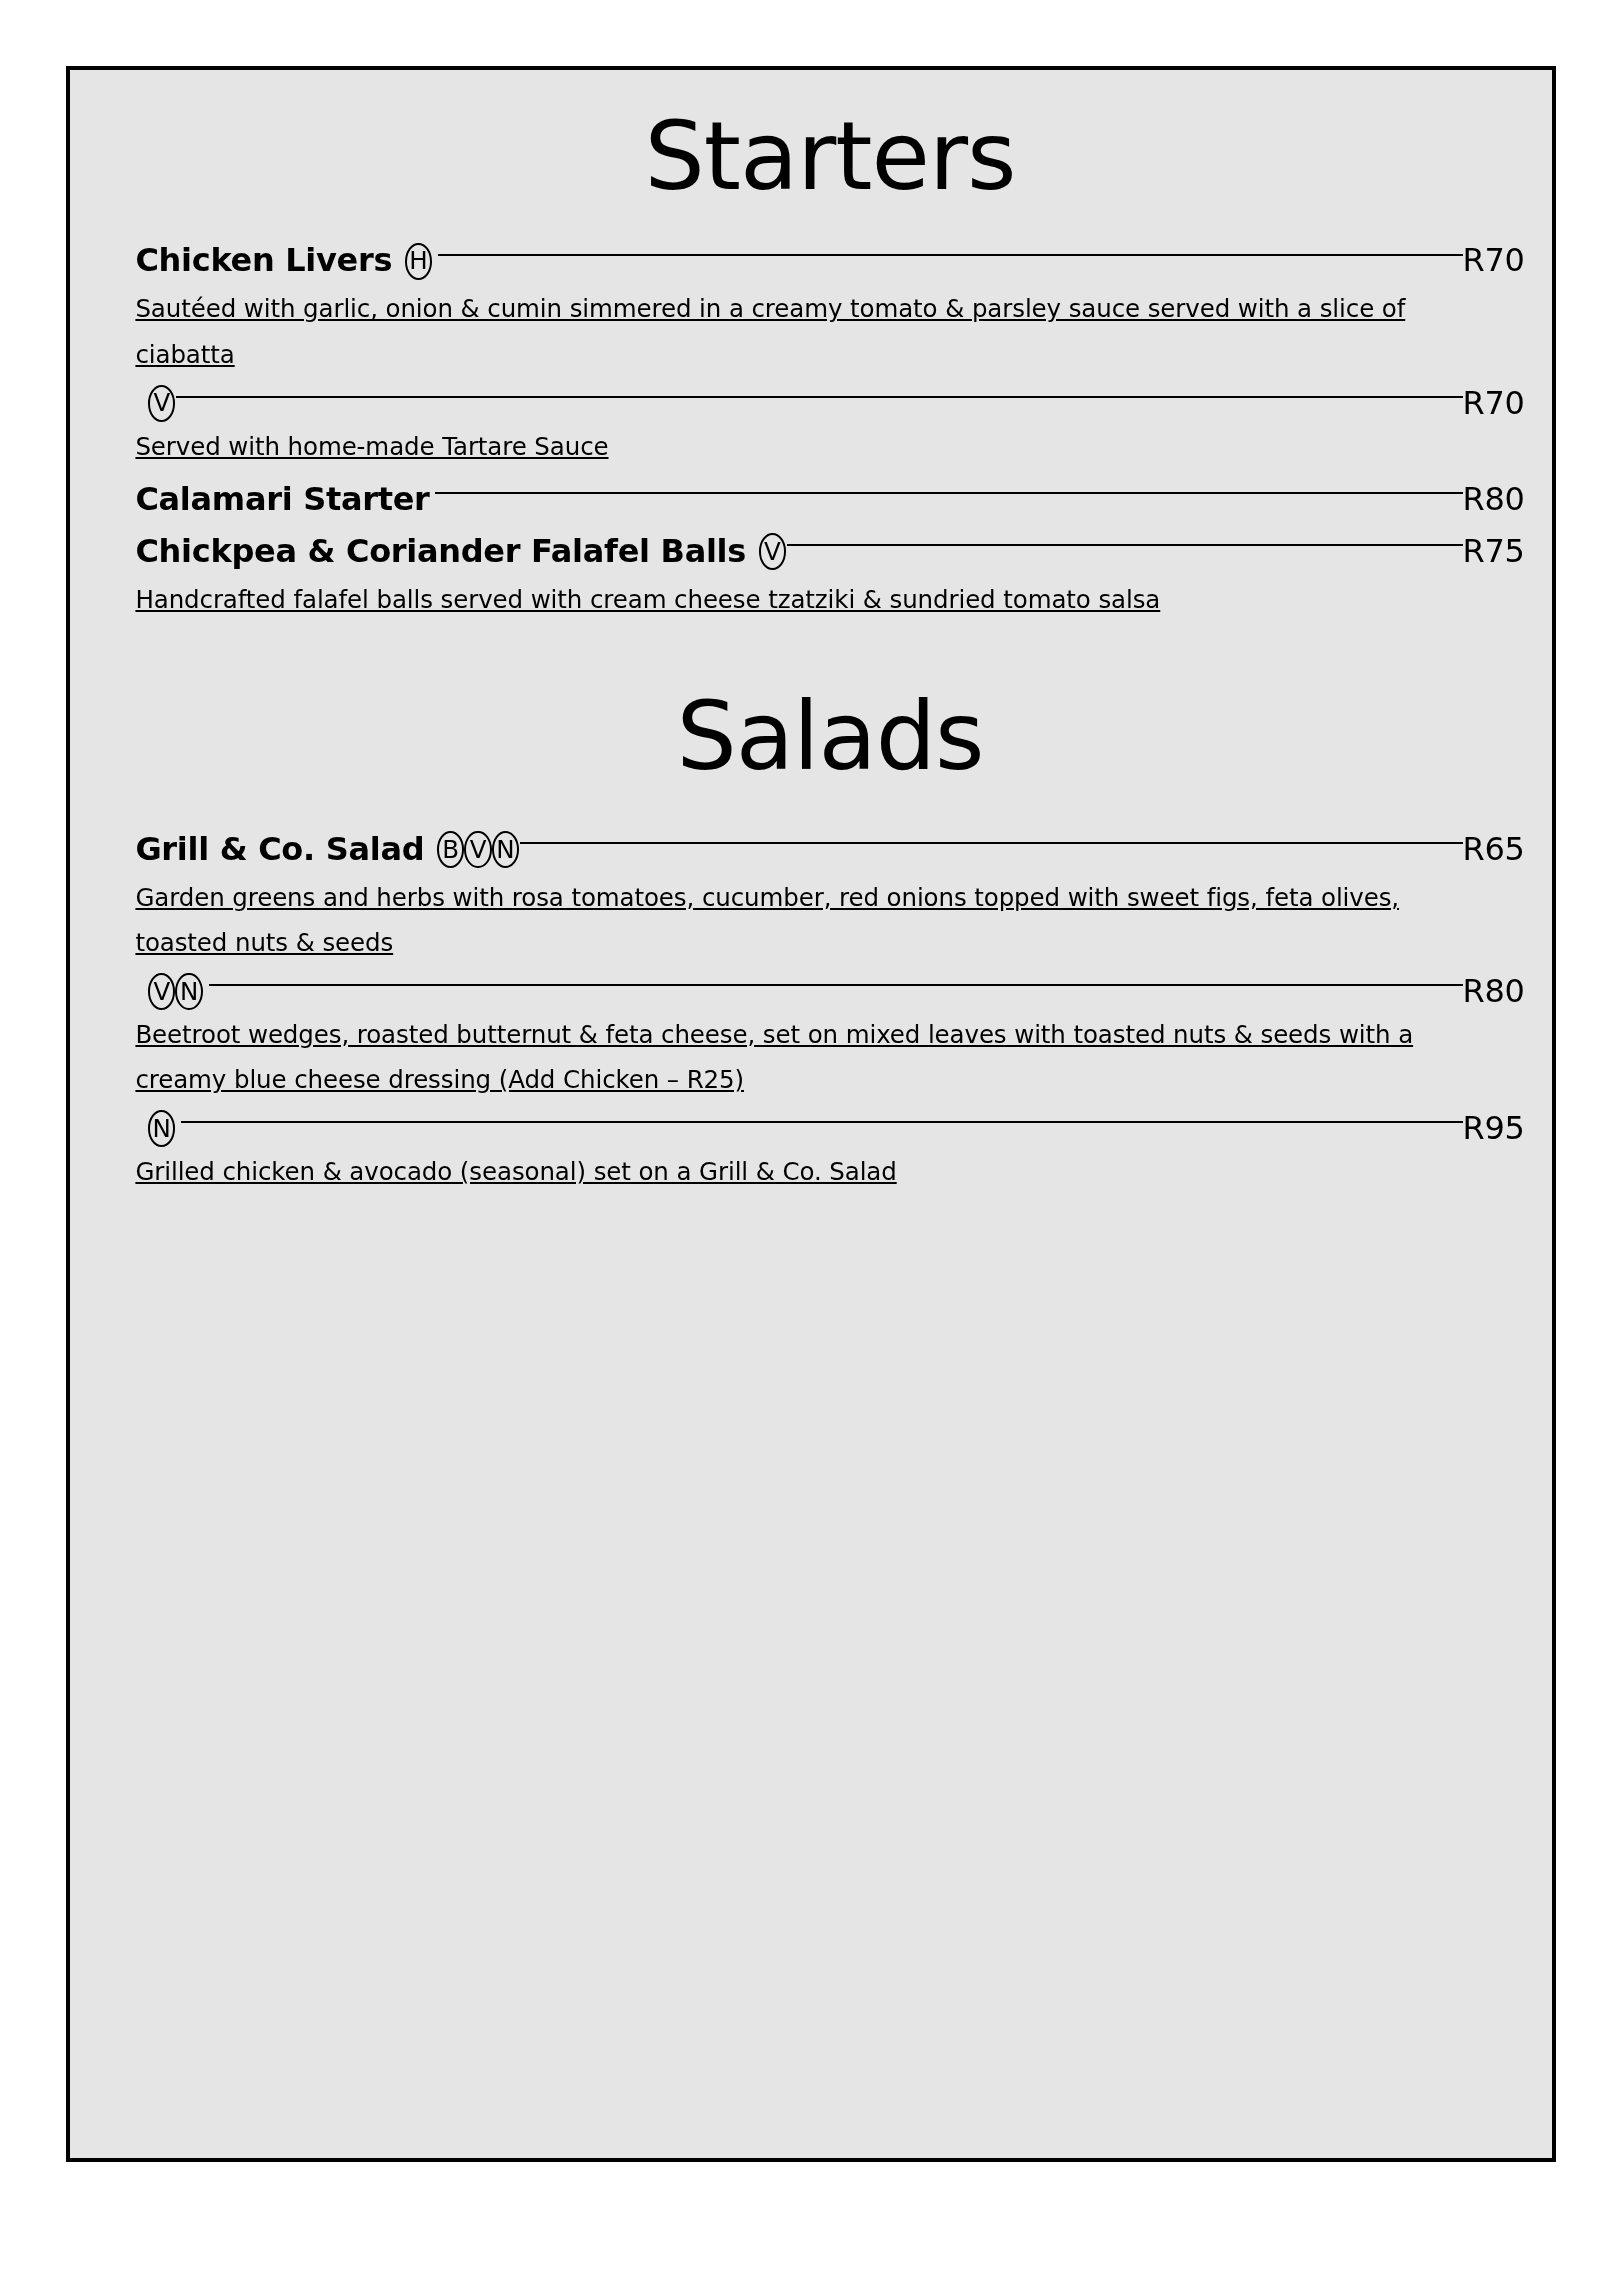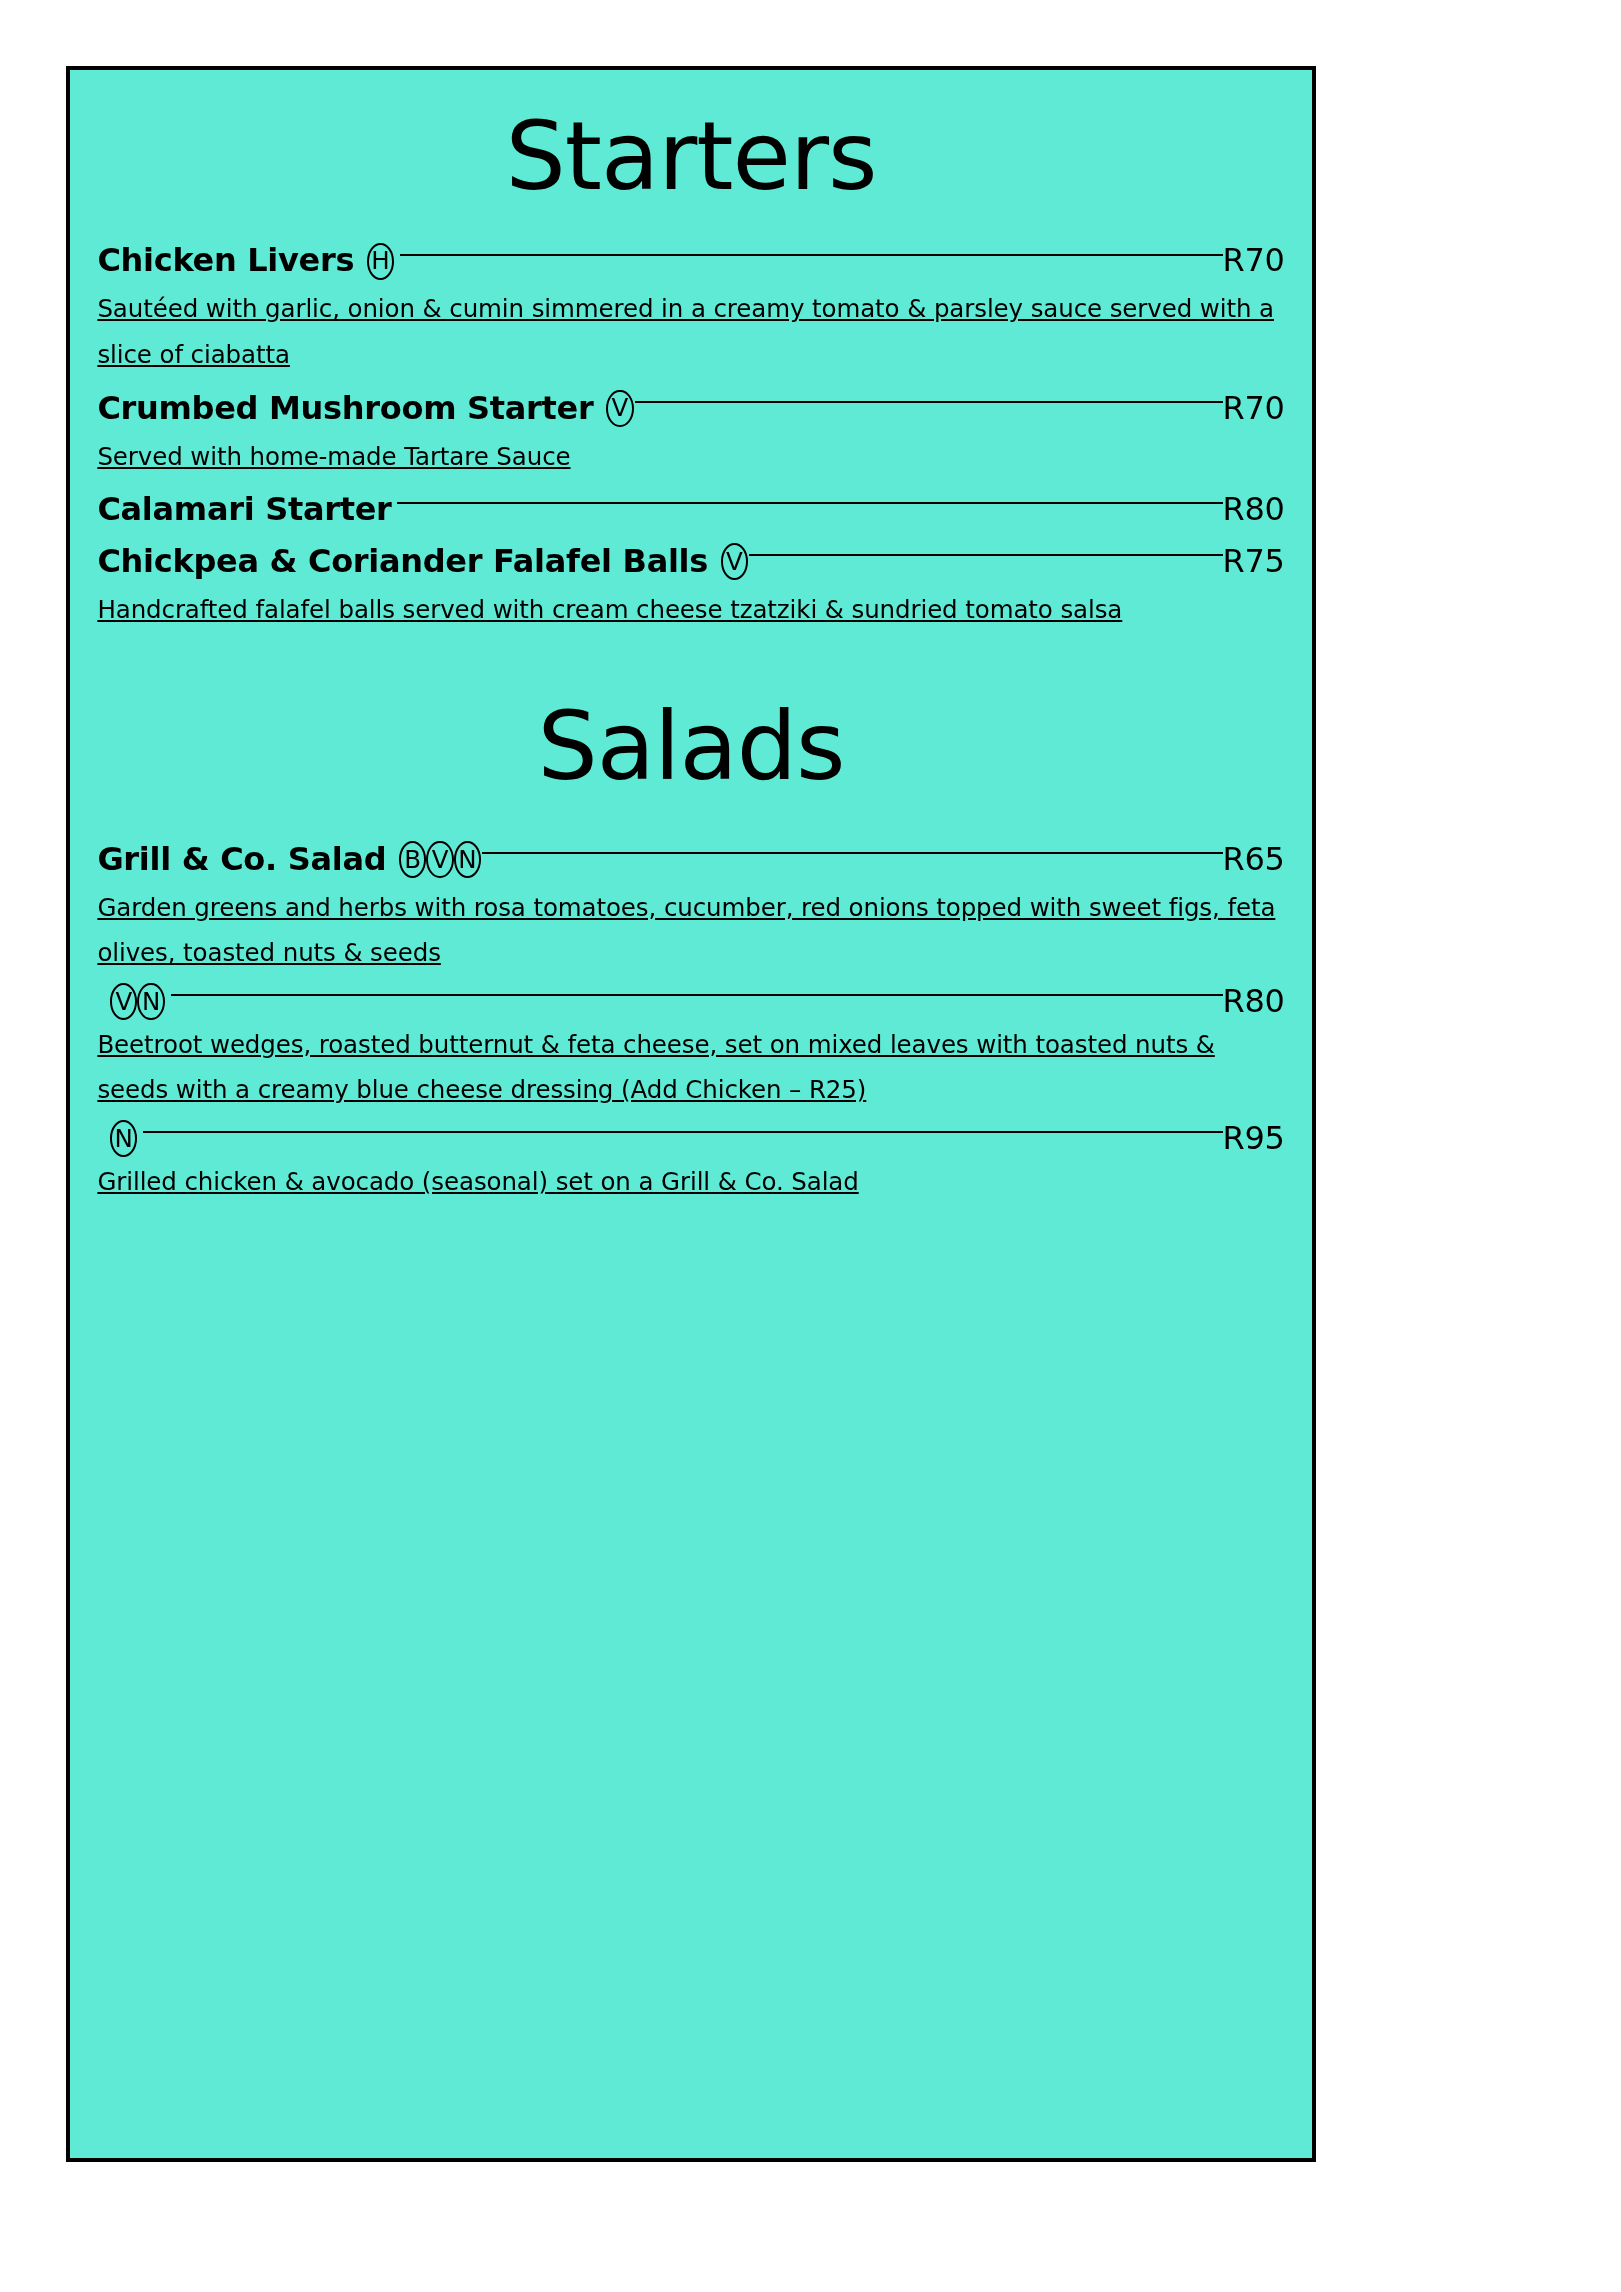--- a/index.html
+++ b/index.html
@@ -13,25 +13,26 @@
     font-family: "Liberation Sans", sans-serif;
     color: #000000;
     position: relative;
     overflow: hidden;
   }
 
   .menu-page {
     position: absolute;
     left: 66px;
     top: 66px;
-    width: 1250px;
+    width: 1490px;
     height: 2096px;
     border: 4.9px solid #000000;
     box-sizing: border-box;
-    background: #5eead4;
+    background: #e5e5e5;
+    padding-left: 38px;
   }
 
   .menu-inner {
     padding: 29px 27.4px 0 27.4px;
   }
 
   .section-title {
     text-align: center;
     font-family: "DejaVu Sans", sans-serif;
     font-weight: 400;
@@ -138,21 +139,20 @@
           <span class="badge">H</span>
         </span>
         <span class="leader"></span>
         <span class="item-price">R70</span>
       </div>
       <div class="item-desc">Sautéed with garlic, onion &amp; cumin simmered in a creamy tomato &amp; parsley sauce served with a slice of ciabatta</div>
     </div>
 
     <div class="item">
       <div class="item-row">
-        <span class="item-name">Crumbed Mushroom Starter</span>
         <span class="badges">
           <span class="badge">V</span>
         </span>
         <span class="leader tight"></span>
         <span class="item-price">R70</span>
       </div>
       <div class="item-desc">Served with home-made Tartare Sauce</div>
     </div>
 
     <div class="item">

